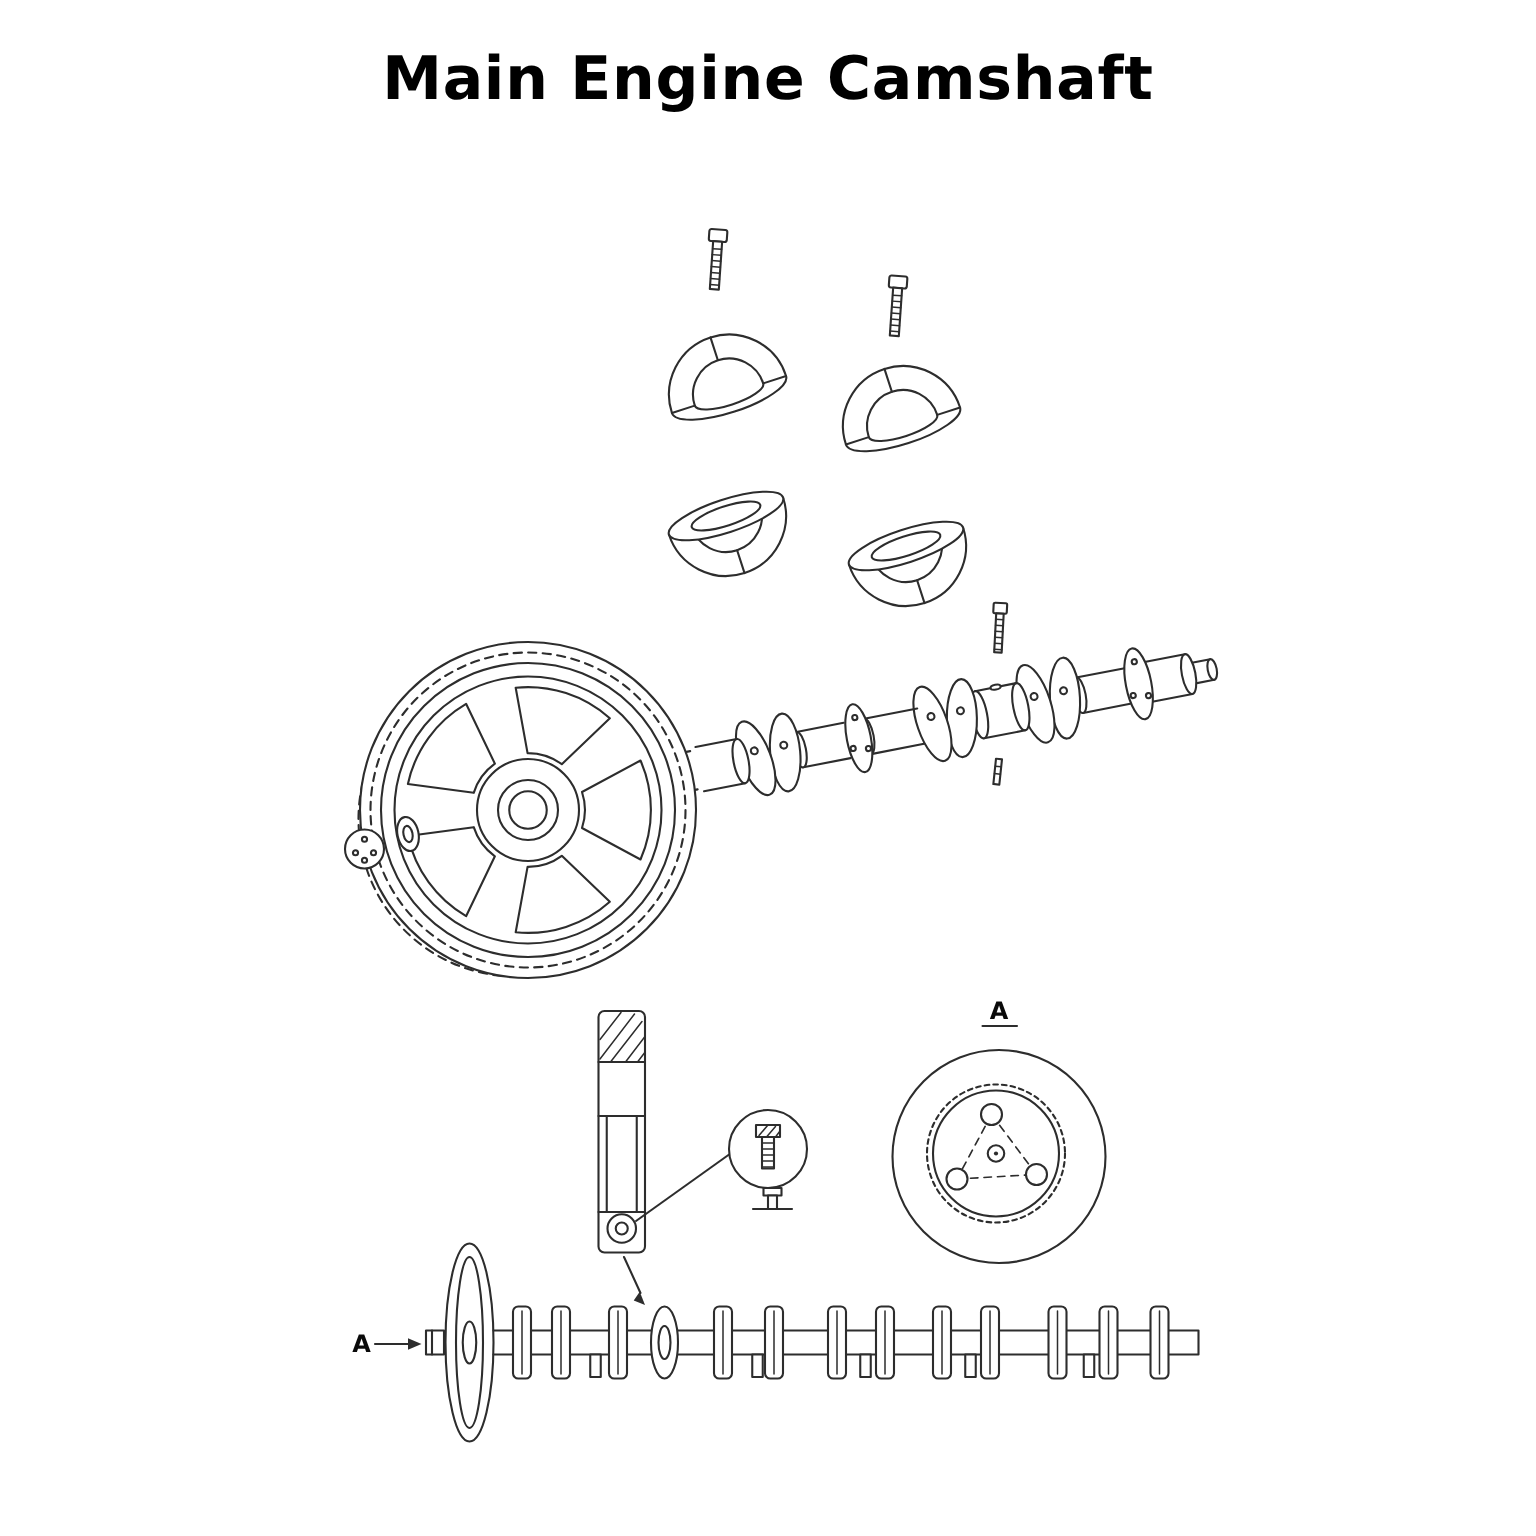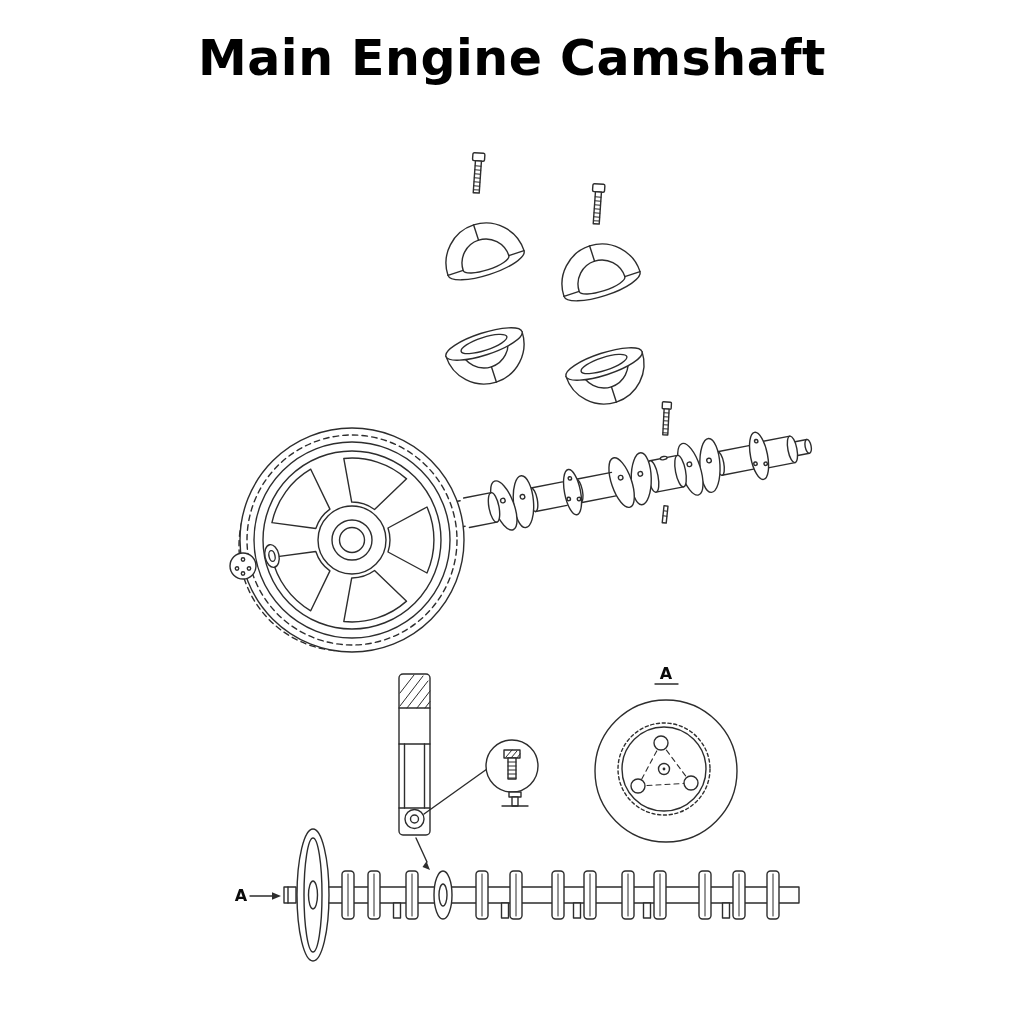--- a/index.html
+++ b/index.html
@@ -1,21 +1,21 @@
 <!DOCTYPE html>
 <html><head>
 <meta charset="utf-8">
 <style>
   * { margin:0; padding:0; box-sizing:border-box; }
   html,body { background:#ffffff; }
   body { width:1024px; height:1024px; font-family:"DejaVu Sans", sans-serif; }
   .page { position:relative; width:1024px; height:1024px; background:#ffffff; overflow:hidden; }
   .title {
     position:absolute; top:30px; left:0; width:100%;
-    text-align:center; font-size:49px; font-weight:600; color:#000;
+    text-align:center; font-size:40px; font-weight:600; color:#000;
     letter-spacing:0.5px; font-family:"DejaVu Sans", sans-serif;
   }
   svg.drawing { position:absolute; left:0; top:0; width:1024px; height:1024px; }
   .drawing * { stroke:#2d2d2d; stroke-width:1.4; fill:none; stroke-linecap:round; stroke-linejoin:round; }
   .drawing .wf { fill:#ffffff; }
   .drawing .bf { fill:#2d2d2d; stroke:none; }
   .drawing .teeth { fill:none; }
   .drawing .thin { stroke-width:1; }
   .drawing .dash { stroke-dasharray:5,4; stroke-width:1.1; }
   .drawing text { stroke:none; fill:#0a0a0a; font:600 16px "DejaVu Sans", sans-serif; }

